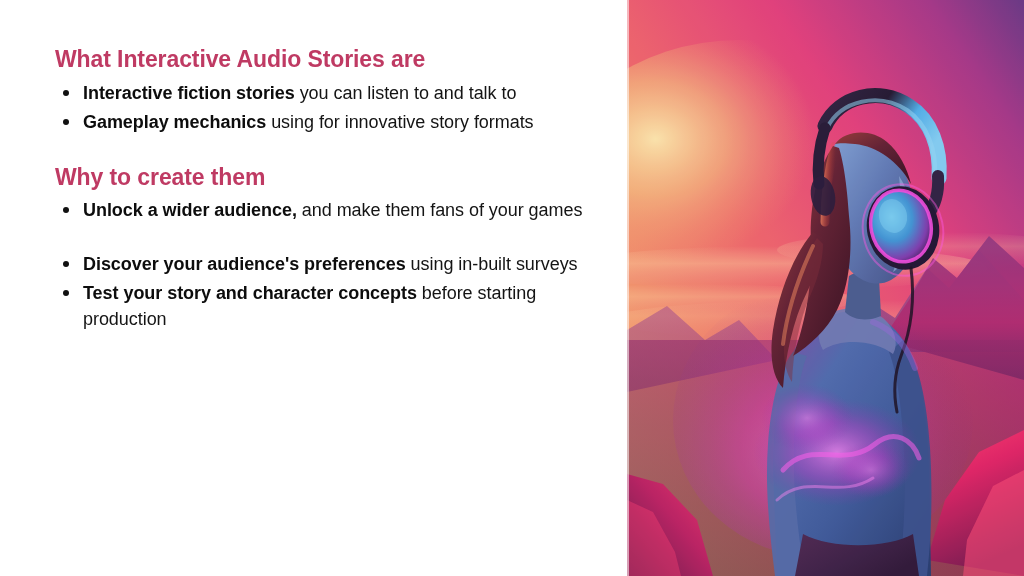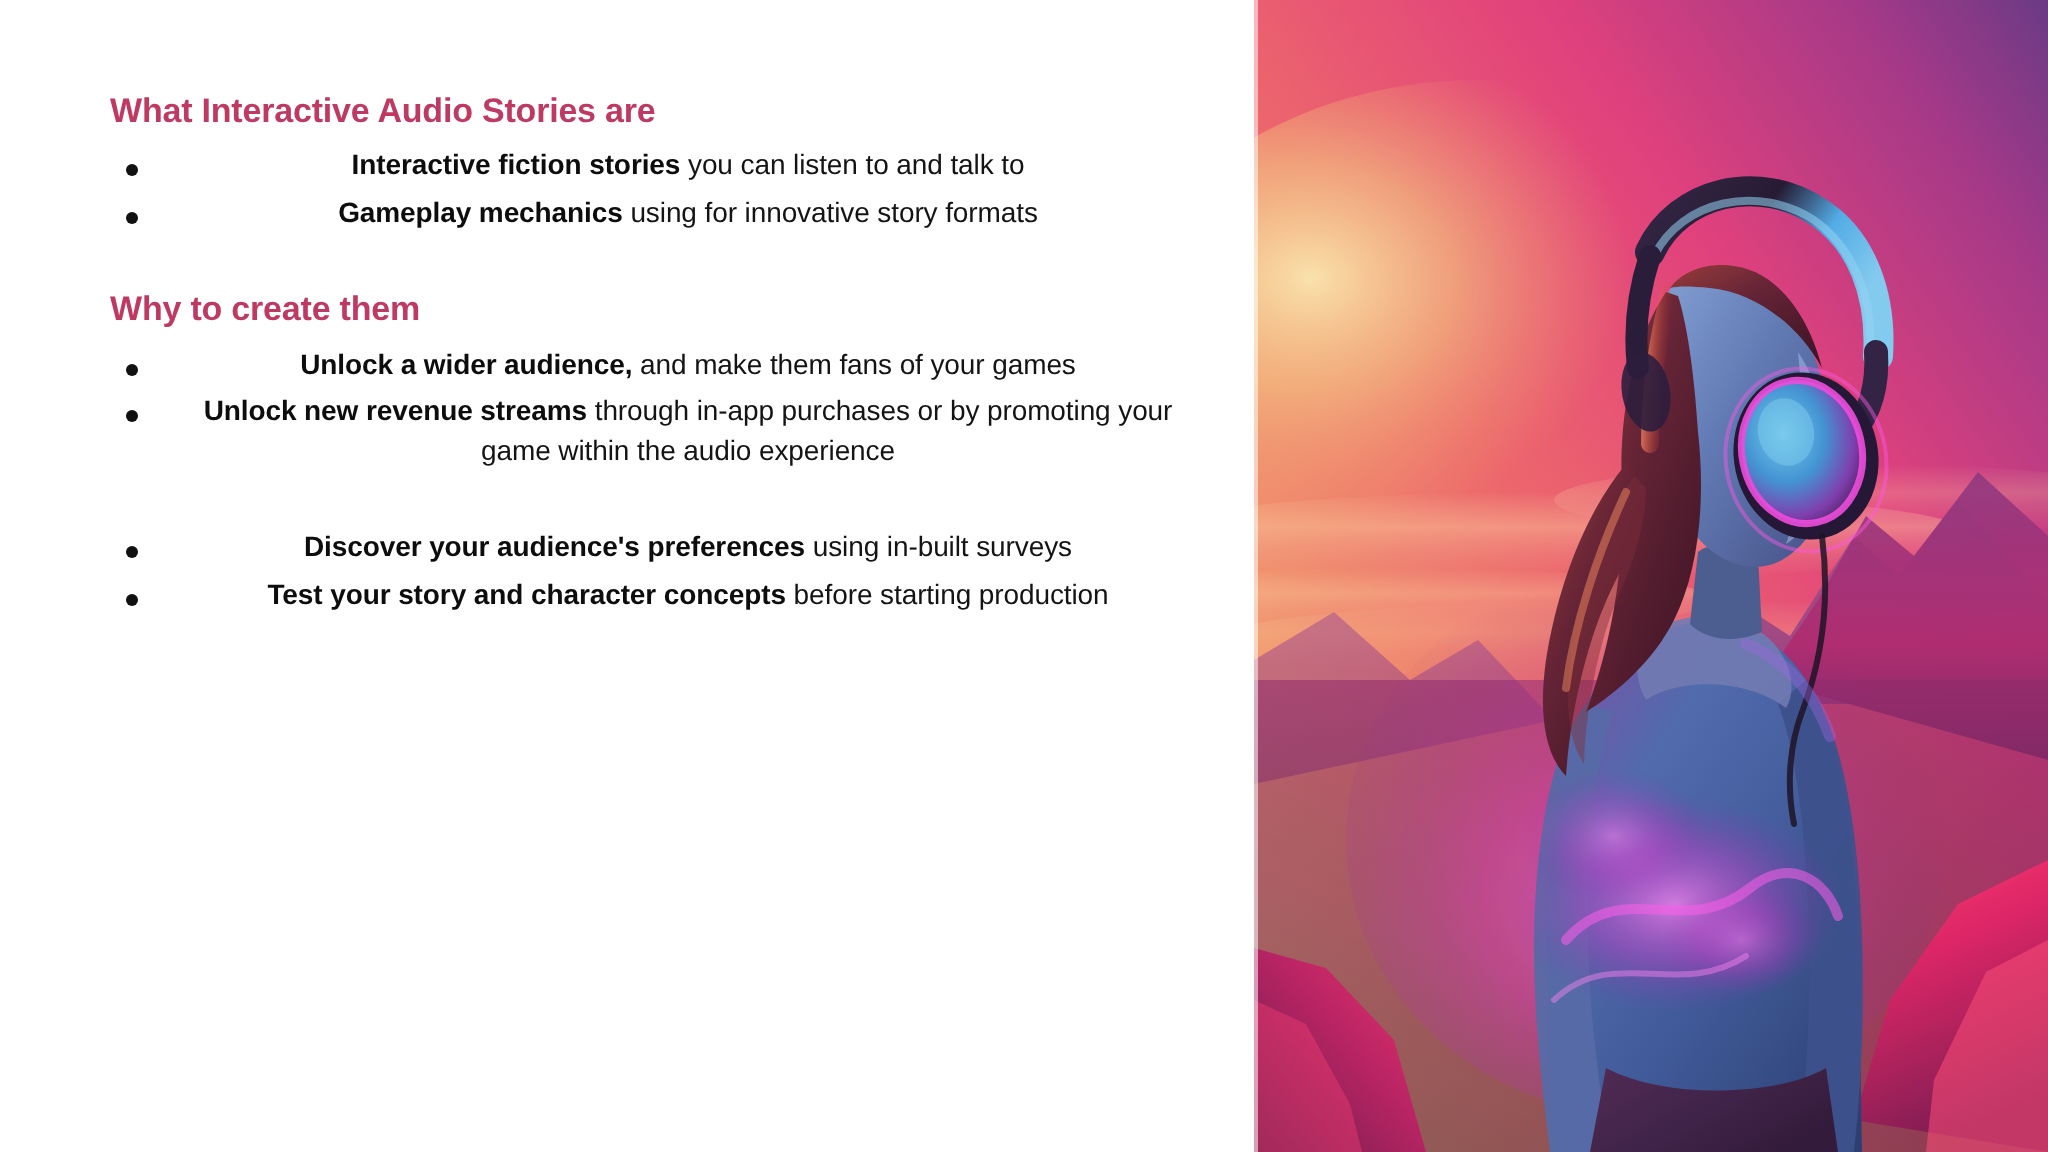--- a/index.html
+++ b/index.html
@@ -33,38 +33,37 @@
     width: 627px;
     height: 576px;
     padding: 46px 22px 10px 55px;
   }
 
   .section { margin-bottom: 0; }
   .section + .section { margin-top: 28px; }
 
   .section-heading {
     color: #bf3a63;
-    font-size: 17px;
+    font-size: 23px;
     font-weight: bold;
     letter-spacing: -0.1px;
     line-height: 1.2;
     margin-bottom: 7px;
   }
 
   .bullet-list { list-style: none; }
 
   .bullet-item {
     position: relative;
     padding-left: 28px;
     margin-bottom: 4px;
-    font-size: 14px;
+    font-size: 18px;
     line-height: 1.42;
     color: #141414;
     letter-spacing: -0.05px;
-    text-align: center;
   }
 
   .bullet-item:last-child { margin-bottom: 0; }
 
   .bullet-dot {
     position: absolute;
     left: 8px;
     top: 9px;
     width: 6px;
     height: 6px;
@@ -123,24 +122,20 @@
         </li>
       </ul>
     </div>
 
     <div class="section">
       <div class="section-heading">Why to create them</div>
       <ul class="bullet-list">
         <li class="bullet-item">
           <span class="bullet-dot"></span>
           <b>Unlock a wider audience,</b><span> and make them fans of your games</span>
-        </li>
-        <li class="bullet-item">
-          <span class="bullet-dot"></span>
-          <b>Unlock new revenue streams</b><span> through in-app purchases or by promoting your game within the audio experience</span>
         </li>
       </ul>
     </div>
 
     <div class="section">
       <ul class="bullet-list">
         <li class="bullet-item">
           <span class="bullet-dot"></span>
           <b>Discover your audience's preferences</b><span> using in-built surveys</span>
         </li>

